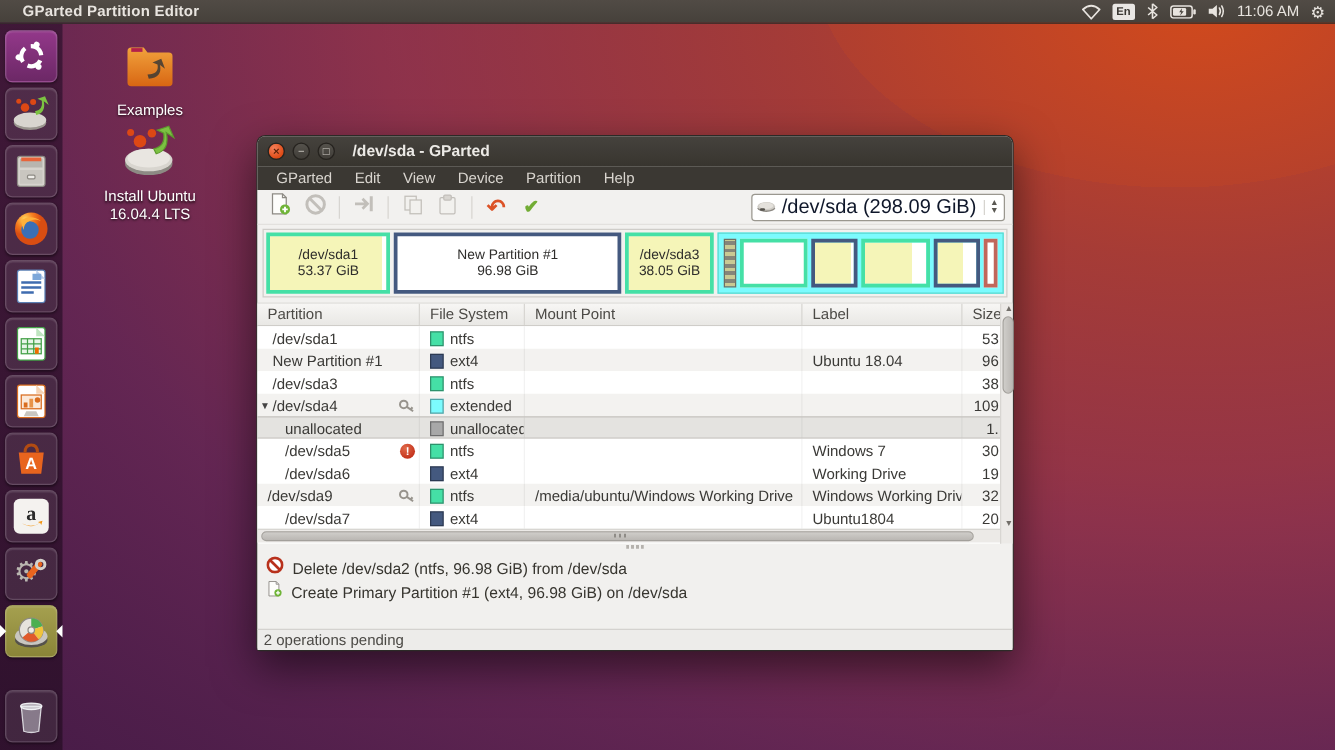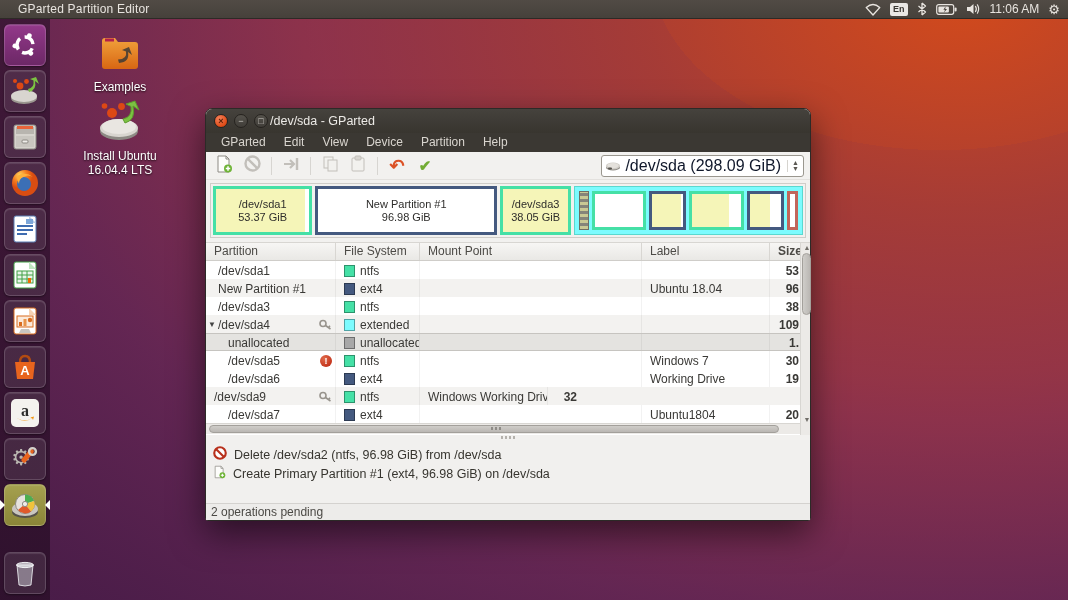--- a/index.html
+++ b/index.html
@@ -8,21 +8,21 @@
   .desktop { position:relative; width:1068px; height:600px;
     background:radial-gradient(135% 150% at 88% -5%, #c9481f 0%, #b13f2d 20%, #97354305 0%, #95344a 45%, #732a56 70%, #53204c 100%);
     background-color:#7b2d50;
   }
   .desktop::before{content:"";position:absolute;inset:0;
     background:radial-gradient(120% 140% at 90% 0%, rgba(210,74,28,.95) 0%, rgba(172,62,50,.85) 25%, rgba(140,50,75,.7) 50%, rgba(95,37,82,.75) 75%, rgba(72,28,72,.9) 100%);}
   
   .top-panel { position:absolute; left:0; top:0; width:1068px; height:19px;
     background:linear-gradient(#514b45,#46413b); border-bottom:1px solid #2d2a26;
     display:flex; align-items:center; z-index:60; color:#e8e4df; }
-  .panel-title { margin-left:18px; font-size:12px; font-weight:normal; letter-spacing:.2px; }
+  .panel-title { margin-left:18px; font-size:12px; font-weight:bold; letter-spacing:.2px; }
   .panel-right { margin-left:auto; display:flex; align-items:center; gap:9px; margin-right:8px; }
   .en-badge { background:#e9e7e4; color:#3a3732; font-size:9px; font-weight:bold;
     border-radius:2px; padding:1px 3px; line-height:11px; }
   .panel-time { font-size:12px; }
   .gear-glyph { font-size:13px; line-height:13px; }
   .pico { display:inline-flex; align-items:center; }
   
   .launcher { position:absolute; left:0; top:19px; width:50px; height:581px;
     background:linear-gradient(rgba(58,22,52,.88),rgba(44,16,42,.88)); z-index:50; }
   .tile { position:absolute; left:4px; width:42px; height:42px; border-radius:6px;
@@ -45,21 +45,21 @@
     border-radius:7px 7px 3px 3px; box-shadow:0 12px 34px rgba(0,0,0,.55);
     background:#f2f1ef; z-index:40; display:flex; flex-direction:column;
     border:1px solid #2c2a27; }
   .titlebar { height:24px; background:linear-gradient(#45423d,#38352f);
     border-radius:6px 6px 0 0; display:flex; align-items:center; flex:none; }
   .wbtns { display:flex; gap:6px; margin-left:8px; }
   .wbtn { width:14px; height:14px; border-radius:50%; border:1px solid #26231f;
     display:flex; align-items:center; justify-content:center;
     font-size:9px; line-height:9px; color:#cfccc6; background:linear-gradient(#55524c,#403d38); }
   .wbtn.close { background:radial-gradient(circle at 35% 30%, #f3805a, #df4b16 70%); color:#5a2008; font-weight:bold; }
-  .win-title { color:#eceae6; font-size:12.5px; font-weight:normal; margin-left:2px; }
+  .win-title { color:#eceae6; font-size:12.5px; font-weight:bold; margin-left:14px; }
   .menubar { height:19px; background:#3b3833; display:flex; align-items:center; flex:none; padding-left:6px; }
   .menu-item { color:#d9d5cf; font-size:12px; padding:0 9px; line-height:19px; }
   
   .toolbar { height:28px; background:#f2f1ef; border-bottom:1px solid #e3e1de;
     display:flex; align-items:center; flex:none; padding:0 6px; gap:4px; }
   .tbtn { width:24px; height:22px; display:flex; align-items:center; justify-content:center; border-radius:3px; }
   .tsep { width:1px; height:18px; background:#d7d5d1; margin:0 3px; }
   .undo-glyph { font-size:18px; line-height:18px; color:#dc5226; font-weight:bold; }
   .apply-glyph { font-size:15px; line-height:15px; color:#72ac34; font-weight:bold; }
   .device-combo { margin-left:auto; height:22px; background:#fff; border:1px solid #9a978f;
@@ -78,21 +78,21 @@
   .tmain { width:594px; display:flex; flex-direction:column; }
   .thead { height:18px; display:flex; background:linear-gradient(#f7f6f4,#e9e8e5);
     border-bottom:1px solid #cfcdc9; flex:none; }
   .th { font-size:12px; color:#4c4a46; padding:1px 0 0 8px; border-right:1px solid #d8d6d2;
     overflow:hidden; white-space:nowrap; }
   .trow { height:18px; display:flex; flex:none; }
   .td { font-size:12px; color:#3a3936; padding-top:1px; border-right:1px solid rgba(0,0,0,.05);
     overflow:hidden; white-space:nowrap; display:flex; align-items:center; }
   .c-part { width:130px; } .c-fs { width:84px; padding-left:8px; }
   .c-mount { width:222px; padding-left:8px; } .c-label { width:128px; padding-left:8px; }
-  .c-size { width:30px; justify-content:flex-end; border-right:none; padding-right:1px;font-weight:bold; }
+  .c-size { width:30px; justify-content:flex-end; border-right:none; padding-right:1px; }
   .fs-swatch { width:11px; height:12px; border:1px solid rgba(0,0,0,.35); margin-right:5px; flex:none; }
   .expander { font-size:8px; color:#444; width:10px; flex:none; margin-left:2px; }
   .badge { margin-left:auto; margin-right:3px; flex:none; display:flex; }
   .warn-badge { width:12px; height:12px; border-radius:50%; background:radial-gradient(circle at 35% 30%, #e06a4a, #c3321b 75%);
     color:#fff; font-size:9px; font-weight:bold; display:flex; align-items:center; justify-content:center; }
   .vscroll { width:12px; background:#eceae7; border-left:1px solid #d8d6d2; position:relative; }
   .vthumb { position:absolute; left:1px; width:9px; border-radius:5px;
     background:linear-gradient(90deg,#cfcdc9,#bab7b3); border:1px solid #a3a09b; }
   .vstep { position:absolute; left:0; width:12px; font-size:7px; color:#716e69; text-align:center; }
   .hscroll { height:11px; background:#eceae7; border-top:1px solid #d8d6d2; position:relative; flex:none; }
@@ -563,20 +563,23 @@
                   <svg width="13" height="11" viewBox="0 0 13 11">
                     <circle cx="4" cy="4.5" r="3" fill="none" stroke="#98948d" stroke-width="1.6"></circle>
                     <path d="M6.5 6.5 L11.5 10 M9.5 8.6 L11 6.8" stroke="#98948d" stroke-width="1.6" fill="none"></path>
                   </svg>
                 </span>
               </div>
      <div class="td c-fs">
                 <span class="fs-swatch" style="background:#45e0a6"></span>
                 <span>ntfs</span>
               </div>
+     <div class="td c-mount">
+                <span>/media/ubuntu/Windows Working Drive</span>
+              </div>
      <div class="td c-label">
                 <span>Windows Working Drive</span>
               </div>
      <div class="td c-size">
                 <span>32</span>
               </div>
             </div>
             <div class="trow" style="background: rgb(255, 255, 255); justify-content: center;">
               <div class="td c-part" style="padding-left:22px">
                 <span>/dev/sda7</span>

